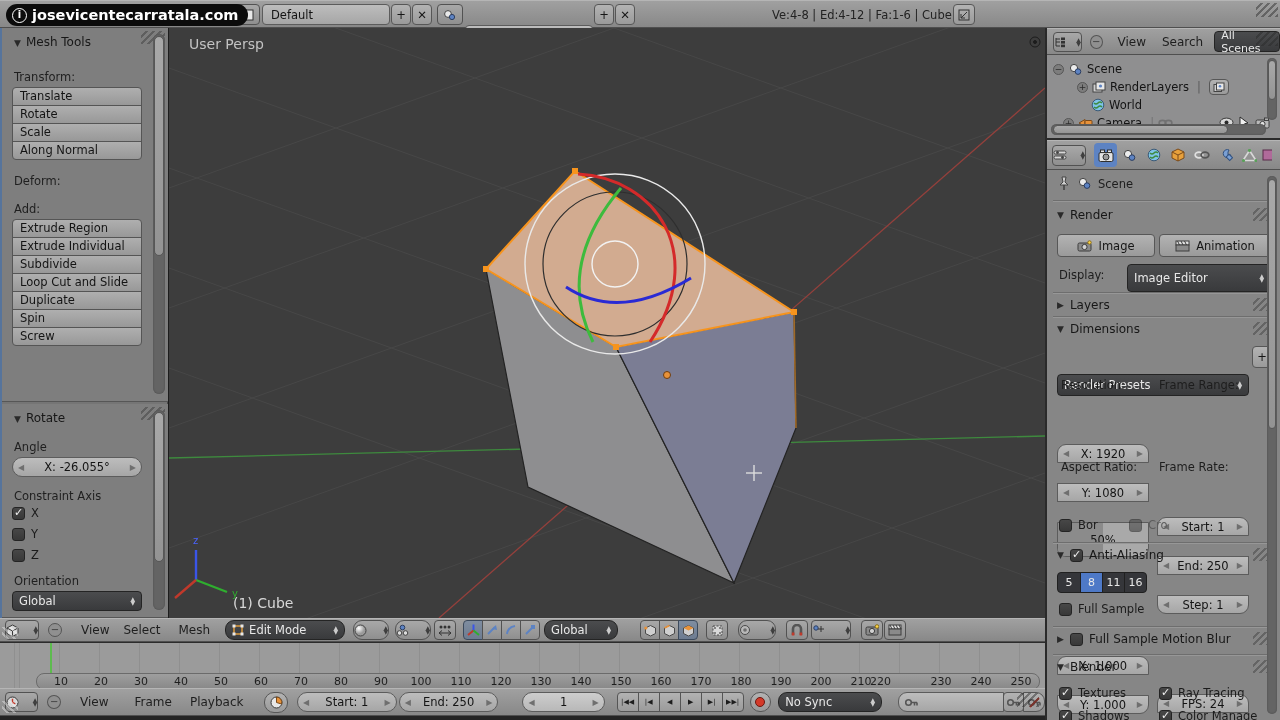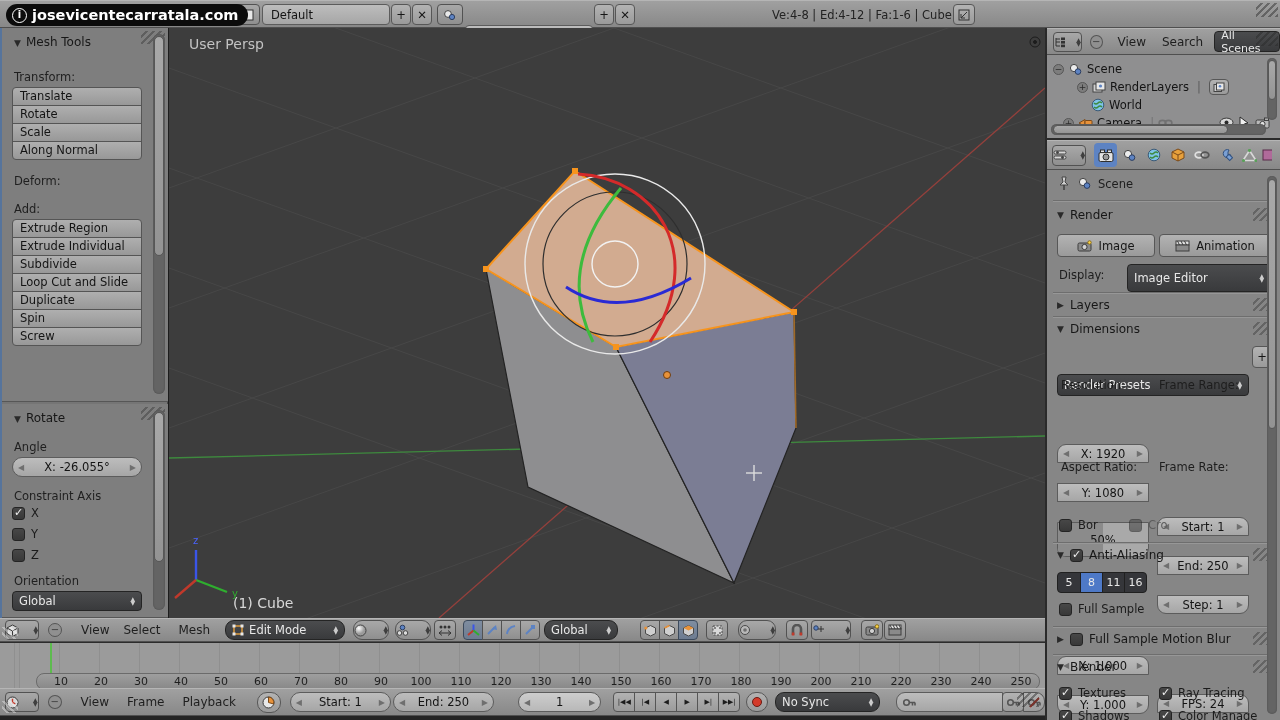--- a/index.html
+++ b/index.html
@@ -415,37 +415,37 @@
         <span class="tick" style="left: 449px;">120</span>
         <span class="tick" style="left: 489px;">130</span>
         <span class="tick" style="left: 529px;">140</span>
         <span class="tick" style="left: 569px;">150</span>
         <span class="tick" style="left: 609px;">160</span>
         <span class="tick" style="left: 649px;">170</span>
         <span class="tick" style="left: 689px;">180</span>
         <span class="tick" style="left: 729px;">190</span>
         <span class="tick" style="left: 769px;">200</span>
         <span class="tick" style="left: 809px;">210</span>
-        <span class="tick" style="left: 849px;">220</span>
+        <span class="tick" style="left: 824px; text-align: right;">220</span>
         <span class="tick" style="left: 889px;">230</span>
         <span class="tick" style="left: 929px;">240</span>
         <span class="tick" style="left: 969px;">250</span>
       </div>
   </div>
   <div class="abs hdr flexrow" id="tl-header">
     <div class="icobtn" style="width:34px;height:20px;margin-left:5px;">
       <svg width="13" height="13">
           <circle cx="6.5" cy="6.5" r="5.5" fill="#d8d8d8" stroke="#3a3a3a"></circle>
           <path d="M6.5 6.5 L6.5 2.8 M6.5 6.5 L9.3 7.8" stroke="#c0392b" stroke-width="1.4" fill="none"></path>
         </svg>
       <span class="spin dk">▲<br>▼</span>
     </div>
     <div class="minus" style="margin-left:9px;">−</div>
     <span class="menu" style="margin-left:12px;">View</span>
-    <span class="menu" style="margin-left:4px;">Frame</span>
+    <span class="menu" style="margin-left:12px;">Frame</span>
     <span class="menu" style="margin-left:4px;">Playback</span>
     <div class="lbtn" style="width:24px;height:21px;margin-left:14px;border-radius:10px;">
       <svg width="13" height="13">
           <circle cx="6.5" cy="6.5" r="5.5" fill="#e8e8e8" stroke="#3a3a3a"></circle>
           <path d="M6.5 6.5 L6.5 1 A5.5 5.5 0 0 1 11.6 8 Z" fill="#e8923a" stroke="#7a4a1a"></path>
         </svg>
     </div>
     <div class="field" style="width:102px;height:20px;margin-left:9px;">
       <span class="arr l">◀</span>
         <span>Start: 1</span>

